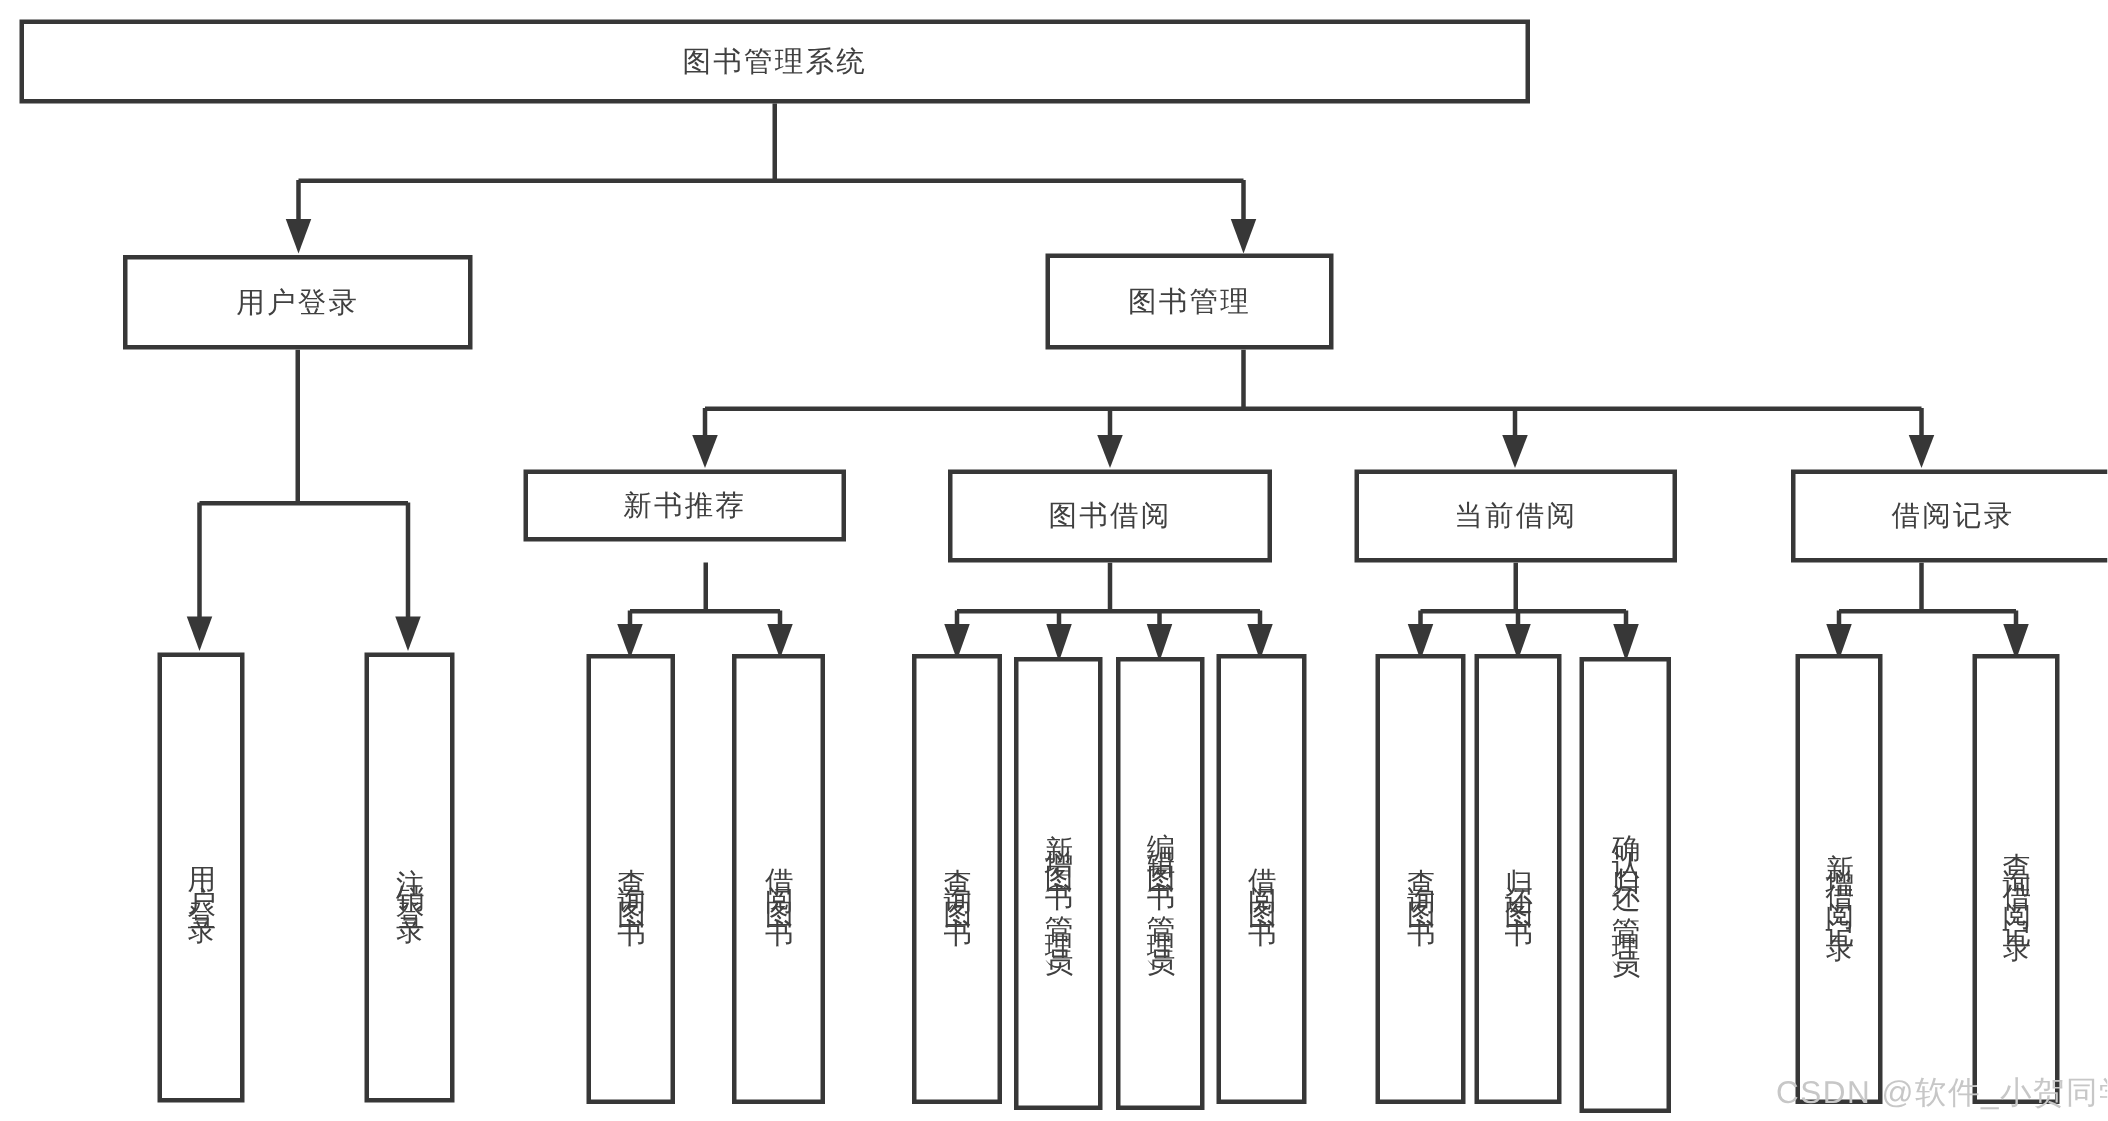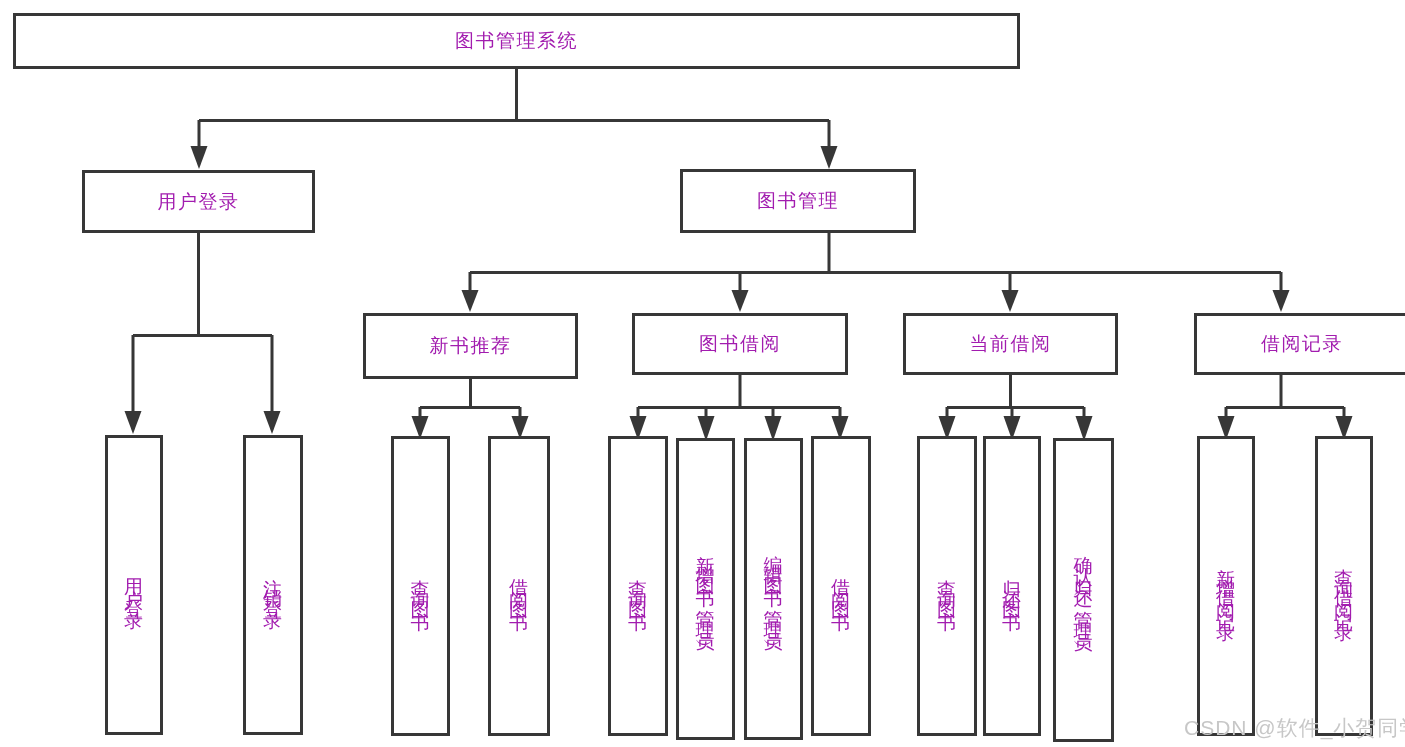--- a/index.html
+++ b/index.html
@@ -3,21 +3,21 @@
 <meta charset="utf-8">
 <style>
   html,body{margin:0;padding:0;background:#ffffff;}
   .canvas{
     position:relative;width:1405px;height:747px;background:#ffffff;
     font-family:"Liberation Sans","DejaVu Sans",sans-serif;overflow:hidden;
   }
   svg.connectors{position:absolute;left:0;top:0;z-index:1;}
   .box{
     position:absolute;box-sizing:border-box;border:3px solid #373737;background:#ffffff;
-    display:flex;align-items:center;justify-content:center;color:#a21caf;z-index:2;
+    display:flex;align-items:center;justify-content:center;color:#404040;z-index:2;
   }
   .box.h{font-size:19px;letter-spacing:1.5px;font-weight:400;}
   .vtext{
     writing-mode:vertical-lr;text-orientation:mixed;
     font-size:19px;line-height:1;letter-spacing:11px;white-space:nowrap;
   }
   .watermark{
     position:absolute;left:1184px;top:714px;z-index:6;
     font-size:21px;color:#c7c7c7;letter-spacing:1px;white-space:nowrap;
   }
@@ -86,23 +86,23 @@
     </g>
     <g fill="#373737" stroke="none">
       <polygon points="1217.5,416 1234.5,416 1226,440"></polygon>
       <polygon points="1335.5,416 1352.5,416 1344,440"></polygon>
     </g>
   </svg>
 
   <div class="box h" style="left:13px;top:13px;width:1007px;height:56px;">图书管理系统</div>
 
   <div class="box h" style="left:82px;top:170px;width:233px;height:63px;">用户登录</div>
-  <div class="box h" style="left:680px;top:169px;width:236px;height:64px;">图书管理</div>
+  <div class="box h" style="left:697px;top:169px;width:192px;height:64px;">图书管理</div>
 
-  <div class="box h" style="left:363px;top:313px;width:215px;height:66px;">新书推荐</div>
+  <div class="box h" style="left:349px;top:313px;width:215px;height:48px;">新书推荐</div>
   <div class="box h" style="left:903px;top:313px;width:215px;height:62px;">当前借阅</div>
   <div class="box h" style="left:632px;top:313px;width:216px;height:62px;">图书借阅</div>
   <div class="box h" style="left:1194px;top:313px;width:216px;height:62px;">借阅记录</div>
 
   <div class="box v" style="left:105px;top:435px;width:58px;height:300px;">
     <span class="vtext">用户登录</span>
   </div>
   <div class="box v" style="left:243px;top:435px;width:60px;height:300px;">
     <span class="vtext">注销登录</span>
   </div>

